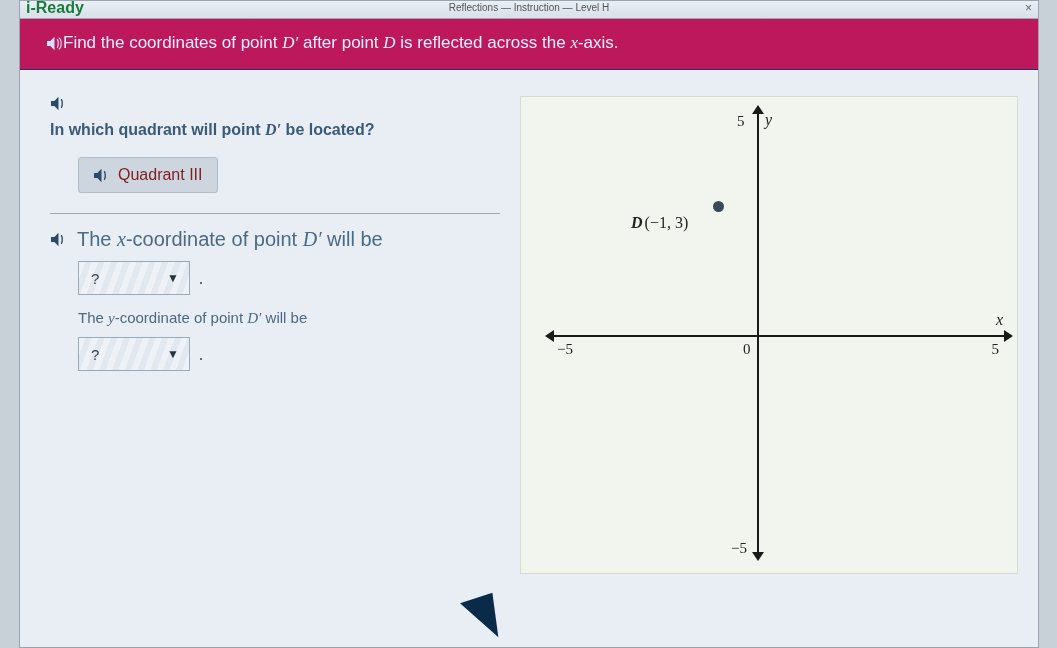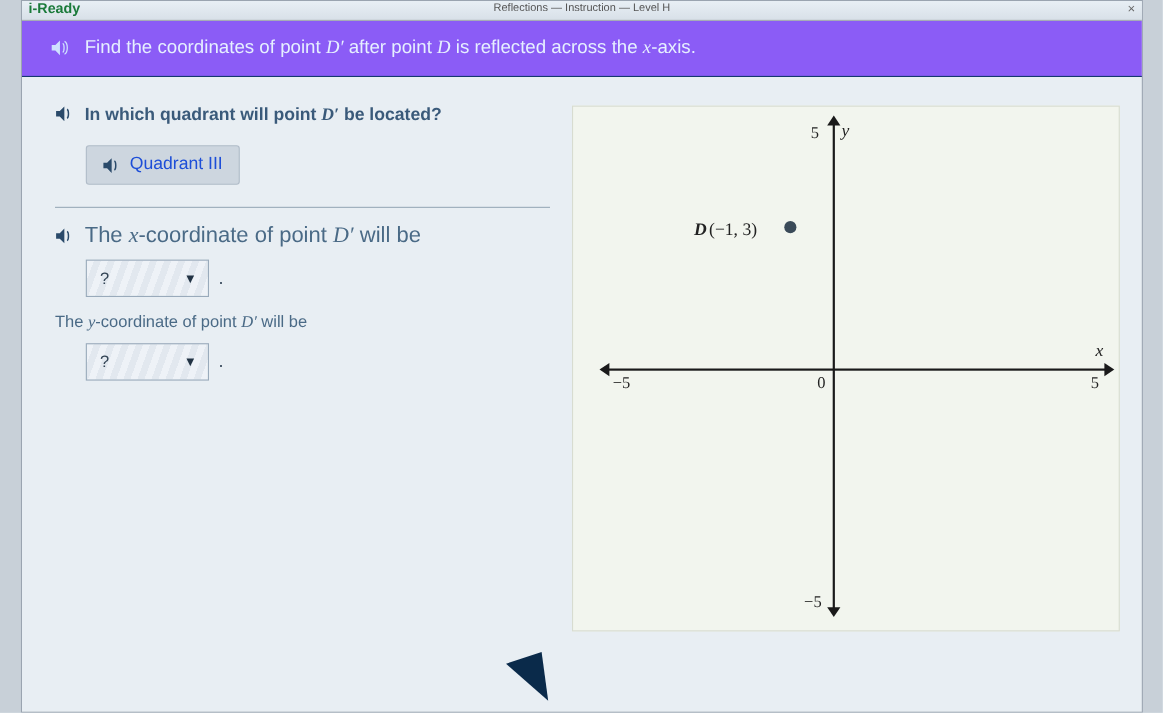--- a/index.html
+++ b/index.html
@@ -18,57 +18,57 @@
     border: 1px solid #9aa4b0;
   }
   .topbar {
     height: 18px;
     background: linear-gradient(#e8eff5,#d8e0e8);
     border-bottom: 1px solid #a0a8b0;
     position: relative;
     font-size: 10px; color: #555;
     text-align: center; line-height: 14px;
   }
-  .topbar .brand { position: absolute; left: 6px; top: 0; font-weight: bold; color: #1a7a3a; font-size: 13px; }
+  .topbar .brand { position: absolute; left: 6px; top: 0; font-weight: bold; color: #1a7a3a; font-size: 16px; }
   .topbar .close { position: absolute; right: 6px; top: 0; font-size: 12px; color: #666; cursor: pointer; }
   .banner {
-    background: #8b5cf6;
+    background: #be185d;
     color: #e6f0ff;
     padding: 14px 18px 16px 26px;
     font-size: 17px;
     border-bottom: 1px solid #143870;
-    display: flex; align-items: center; gap: 14px;
+    display: flex; align-items: center; gap: 0;
   }
   .speaker {
     width: 17px; height: 15px; display: inline-flex; align-items: center;
     flex-shrink: 0;
   }
   .speaker svg { width: 17px; height: 15px; }
   .content {
     position: relative;
     padding: 26px 20px 0 30px;
     display: flex;
     gap: 20px;
   }
   .left {
     width: 450px; flex-shrink: 0;
     color: #3a5a7a;
   }
   .q1 {
     display: flex; align-items: flex-start; gap: 10px;
-    font-weight: bold; font-size: 16px; margin-bottom: 18px;
+    font-weight: bold; font-size: 16px; margin-bottom: 18px; flex-direction: column;
   }
   .answer-chip {
     margin-left: 28px;
     background: #cdd6df;
     border: 1px solid #b0bcc8;
     border-radius: 3px;
     padding: 8px 14px;
     display: inline-flex; align-items: center; gap: 8px;
-    color: #1d4ed8; font-size: 16px;
+    color: #7f1d1d; font-size: 16px;
   }
   .divider {
     border-top: 1px solid #9aaab8;
     margin: 20px 0 14px 0;
   }
   .q2 {
     display: flex; align-items: flex-start; gap: 10px;
     font-weight: bold; font-size: 16px; line-height: 1.5;
   }
   .subline {
@@ -79,21 +79,21 @@
     margin: 10px 0 10px 28px;
     width: 112px; height: 34px;
     background: repeating-linear-gradient(110deg,#eef2f7 0 6px,#e2e8ef 6px 12px);
     border: 1px solid #9ab;
     display: inline-flex; align-items: center; justify-content: space-between;
     padding: 0 10px 0 12px; font-size: 15px; color: #345;
     cursor: pointer;
   }
   .dropdown .caret { font-size: 12px; color: #234; }
   .after-dd { display: inline; font-size: 18px; color: #456; margin-left: 4px; }
-  .yline { font-size: 15px; color: #4a6a86; margin-top: 4px; }
+  .yline { font-size: 15px; color: #4a6a86; margin-left: 28px; margin-top: 4px; }
 
   .graph {
     flex: 1;
     background: #f2f5ee;
     border: 1px solid #d8dcd0;
     height: 478px;
     position: relative;
     font-family: "Times New Roman", serif;
   }
   
@@ -216,20 +216,20 @@
       <span class="tick-lbl" style="left:216px; top:16px;">5</span>
       <span class="tick-lbl" style="left:210px; bottom:16px;">−5</span>
       <span class="tick-lbl" style="left:36px;  top:244px;">−5</span>
       <span class="tick-lbl" style="right:18px; top:244px;">5</span>
       <span class="tick-lbl" style="left:222px; top:244px;">0</span>
 
       <span class="axislbl" style="left:244px; top:14px;">y</span>
       <span class="axislbl" style="right:14px; top:214px;">x</span>
 
       <div class="point-d" style="left:192px; top:104px;"></div>
-      <span class="point-lbl" style="left:110px; top:104px;">
+      <span class="point-lbl" style="left:110px; top:117px;">
         <i>D</i><span>(−1, 3)</span>
       </span>
     </div>
   </div>
 
   <div class="cursor-arrow"></div>
 </div>
 
 </body></html>

